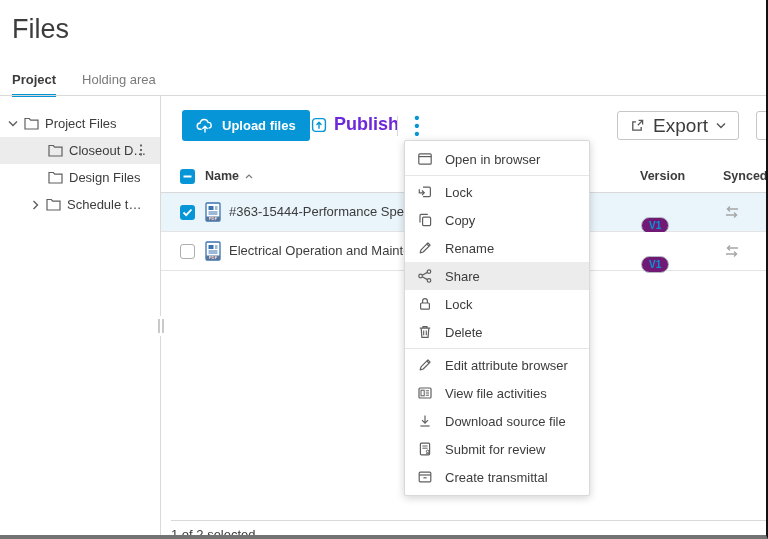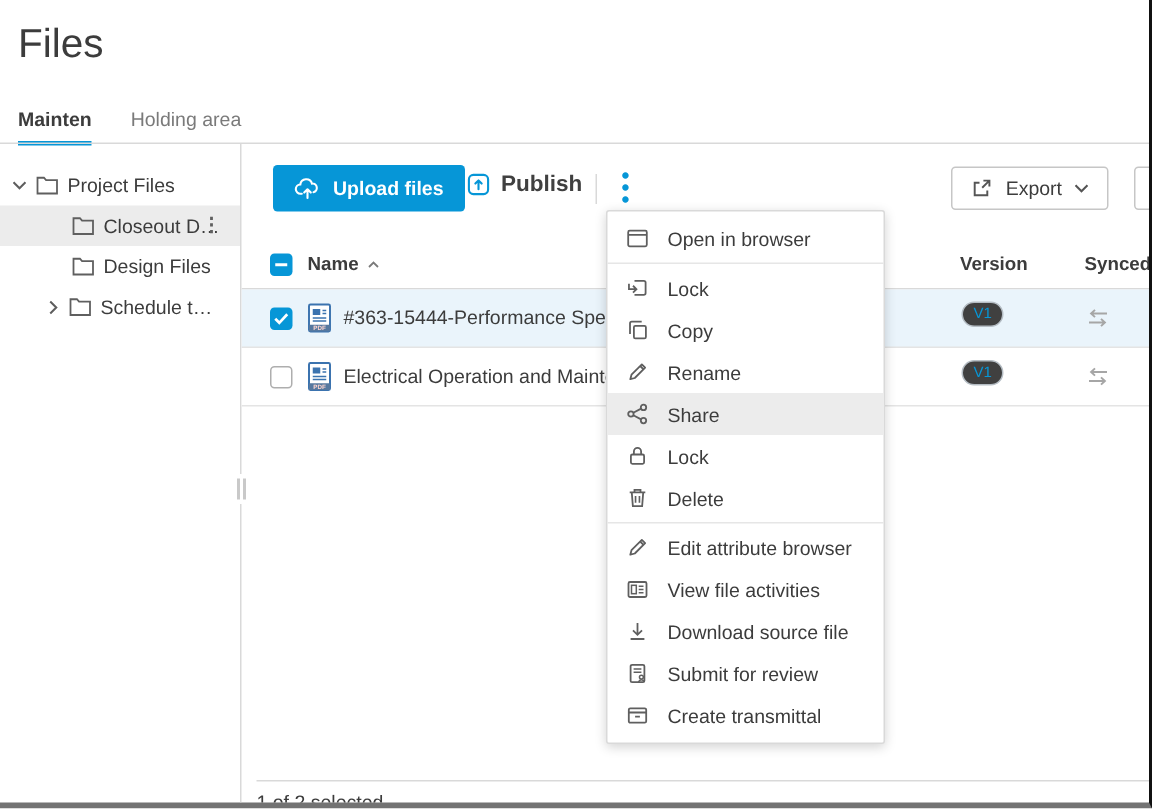--- a/index.html
+++ b/index.html
@@ -37,50 +37,50 @@
   .main { position:absolute; left:161px; top:96px; width:607px; height:441px; overflow:hidden; }
 
   
   .toolbar { position:absolute; left:0; top:14px; width:100%; height:32px; }
   .btn-primary {
     position:absolute; left:21px; top:0; height:31px; display:inline-flex; align-items:center; gap:8px;
     background:#0696D7; color:#fff; border:none; border-radius:3px; padding:0 14px;
     font-size:13px; font-weight:600; font-family:inherit; cursor:pointer;
   }
   .link-btn { position:absolute; left:150px; top:4px; display:inline-flex; align-items:center; gap:7px;
-    background:none; border:none; color:#404040; font-size:15px; font-weight:600; font-family:inherit; cursor:pointer; }
+    background:none; border:none; color:#6d28d9; font-size:18px; font-weight:600; font-family:inherit; cursor:pointer; }
   .tb-sep { position:absolute; left:236px; top:6px; width:1px; height:20px; background:#d9d9d9; }
   .kebab-btn { position:absolute; left:247px; top:3px; width:18px; height:26px; background:none; border:none;
     color:#0696D7; font-size:15px; font-weight:700; line-height:8px; cursor:pointer; }
   .kebab-btn span { display:block; }
   .btn-outline {
     position:absolute; right:29px; top:1px; height:29px; display:inline-flex; align-items:center; gap:8px;
     background:#fff; border:1px solid #c6c6c6; border-radius:3px; padding:0 12px;
-    font-size:13px; color:#3c3c3c; font-family:inherit; cursor:pointer;
+    font-size:19px; color:#3c3c3c; font-family:inherit; cursor:pointer;
   }
   .btn-sliver { position:absolute; left:595px; top:1px; width:22px; height:29px; background:#fff; border:1px solid #c6c6c6; border-radius:3px; }
 
   
   .thead { position:absolute; left:0; top:64px; width:100%; height:33px; border-bottom:1px solid #d9d9d9; font-size:12.5px; font-weight:700; }
   .trow { position:absolute; left:0; width:100%; height:39px; border-bottom:1px solid #e4e4e4; font-size:13px; }
   .trow.r0 { top:97px; background:#eaf4fb; }
   .trow.r1 { top:136px; background:#fff; }
   .cb { position:absolute; left:19px; width:15px; height:15px; border-radius:3px; cursor:pointer; }
   .cb.on { background:#0696D7; display:flex; align-items:center; justify-content:center; }
   .cb.off { background:#fff; border:1px solid #aeaeae; }
   .thead .cb { top:9px; }
   .trow .cb { top:12px; }
   .hdr-name { position:absolute; left:44px; top:9px; display:flex; align-items:center; gap:6px; cursor:pointer; }
   .hdr-desc { position:absolute; left:342px; top:9px; width:70px; text-align:right; white-space:nowrap; overflow:hidden; cursor:pointer; }
   .hdr-version { position:absolute; left:479px; top:9px; cursor:pointer; }
   .hdr-synced { position:absolute; left:562px; top:9px; white-space:nowrap; cursor:pointer; }
   .file-ic { position:absolute; left:43px; top:9px; }
   .fname { position:absolute; left:68px; top:11px; white-space:nowrap; }
-  .vbadge { position:absolute; left:480px; top:8px; display:inline-block; border:1px solid #b5bdc4; border-radius:9px;
-    color:#0696D7; background:#404040; font-size:10px; font-weight:400; padding:2px 7px; line-height:11px; }
+  .vbadge { position:absolute; left:480px; top:24px; display:inline-block; border:1px solid #b5bdc4; border-radius:9px;
+    color:#0696D7; background:#701a75; font-size:10px; font-weight:700; padding:2px 7px; line-height:11px; }
   .sync { position:absolute; left:563px; top:12px; }
 
   
   .foot-rule { position:absolute; left:10px; right:0; top:424px; height:1px; background:#d9d9d9; }
   .foot-status { position:absolute; left:10px; top:431px; font-size:13px; color:#3c3c3c; white-space:nowrap; }
 
   
   .ctx {
     position:absolute; left:404px; top:140px; width:186px; z-index:20;
     background:#fff; border:1px solid #d9d9d9; border-radius:2px;
@@ -94,21 +94,21 @@
   svg { display:block; }
 </style>
 </head>
 <body>
 
 <div class="page">
 
   <div class="title">Files</div>
 
   <div class="tabs">
-    <div class="tab active">Mainten</div>
+    <div class="tab active">Project</div>
     <div class="tab">Holding area</div>
   </div>
   <div class="tabs-rule"></div>
 
   <div class="sidebar">
     <div class="tree-row tr-pad0">
       <span class="tw chev">
         <svg width="10" height="7" viewBox="0 0 10 7">
             <path d="M1 1.5 L5 5.5 L9 1.5" fill="none" stroke="#5f5f5f" stroke-width="1.4"></path>
           </svg>

